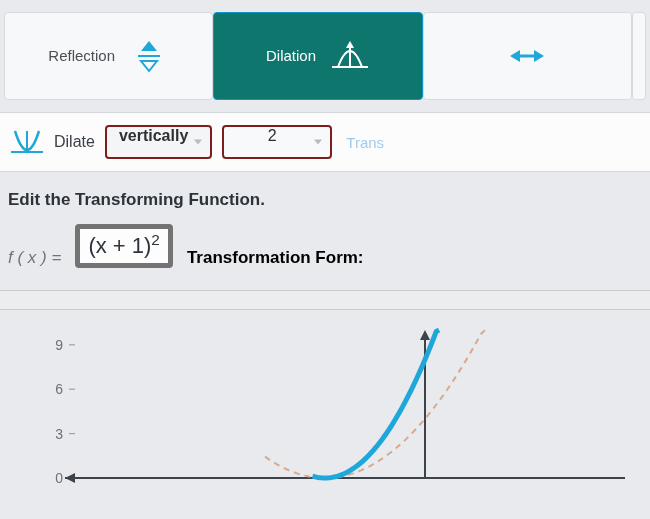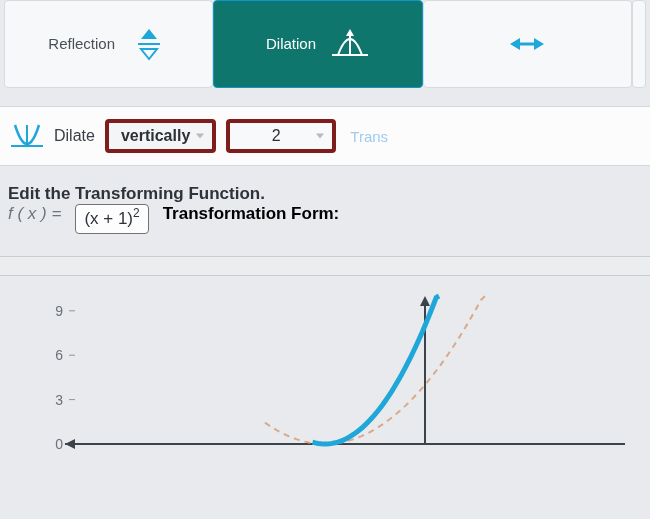--- a/index.html
+++ b/index.html
@@ -6,21 +6,21 @@
   body {
     font-family: -apple-system, BlinkMacSystemFont, "Segoe UI", Arial, sans-serif;
     background: #e8eaed;
     width: 650px;
     height: 519px;
     overflow: hidden;
     color: #3a3f45;
   }
   .tabs {
     display: flex;
-    padding: 0 4px;
+    padding: 12px 4px;
   }
   .tab {
     flex: 1 1 0;
     height: 88px;
     background: #f7f8f9;
     border: 1px solid #d7dbdf;
     border-radius: 4px;
     display: flex;
     align-items: center;
     justify-content: center;
@@ -38,39 +38,37 @@
   .icon-box { display:flex; align-items:center; justify-content:center; width:40px; height:40px; }
   .sliver {
     width: 14px;
     height: 88px;
     background:#f7f8f9;
     border:1px solid #d7dbdf;
     border-radius:4px;
   }
 
   .control-row {
-    margin-top: 18px;
     background: #fcfcfd;
     border-top: 1px solid #d4d8dc;
     border-bottom: 1px solid #d4d8dc;
     padding: 12px 10px;
     display: flex;
     align-items: center;
     gap: 10px;
     font-size: 16px;
     color: #3b4046;
   }
   .control-icon { width:34px; height:28px; display:flex; align-items:center; justify-content:center;}
   .select-box {
     height: 34px;
-    border: 4px solid #7f1d1d;
+    border: 2px solid #7f1d1d;
     border-radius: 4px;
     background: #f3f5f6;
     display:flex;
-    align-items:center;
     padding: 0 22px 0 12px;
     font-weight: 700;
     color:#2d3136;
     position:relative;
   }
   .select-box::after{
     content:"";
     position:absolute;
     right:8px; top:50%;
     width:0;height:0;
@@ -81,30 +79,30 @@
   }
   .select-box.light { font-weight:400; background:#f8f9fa; min-width:110px; justify-content:center;}
   .trans-btn {
     color:#79b6e6;
     font-size:15px;
     padding: 6px 4px;
     opacity: .7;
   }
 
   .edit-section { padding: 18px 8px 6px 8px; }
-  .edit-title { font-weight: 700; font-size: 17px; color:#2d333a; }
-  .fx-row { display:flex; align-items:flex-start; gap:14px; font-size:17px; color:#3b454f;}
+  .edit-title { font-weight: 700; font-size: 17px; color:#2d333a; margin-bottom: 14px;}
+  .fx-row { display:flex; align-items:flex-end; gap:14px; font-size:17px; color:#3b454f;}
   .fx-left { font-style: italic; color:#6d7680; display:flex; align-items:center; gap:4px;}
   .fx-input {
-    border:1px solid #737373;
+    border:5px solid #737373;
     border-radius:4px;
     background:#fdfdfd;
     padding: 4px 8px;
     font-family: inherit;
-    font-size: 17px;
+    font-size: 22px;
     font-style:normal;
     color:#2d333a;
   }
   .fx-input sup{font-size:.7em; vertical-align:super; line-height:0;}
   .tf-label { font-weight:700; color:#000000;}
   .formula { font-style: italic; font-size: 18px; color:#27476b;}
   .formula .v { color:#2f6aa8; font-style:italic;}
   .formula .p { color:#27476b; font-style:normal;}
   .formula sup{font-size:.65em; vertical-align:super; line-height:0;}
 

